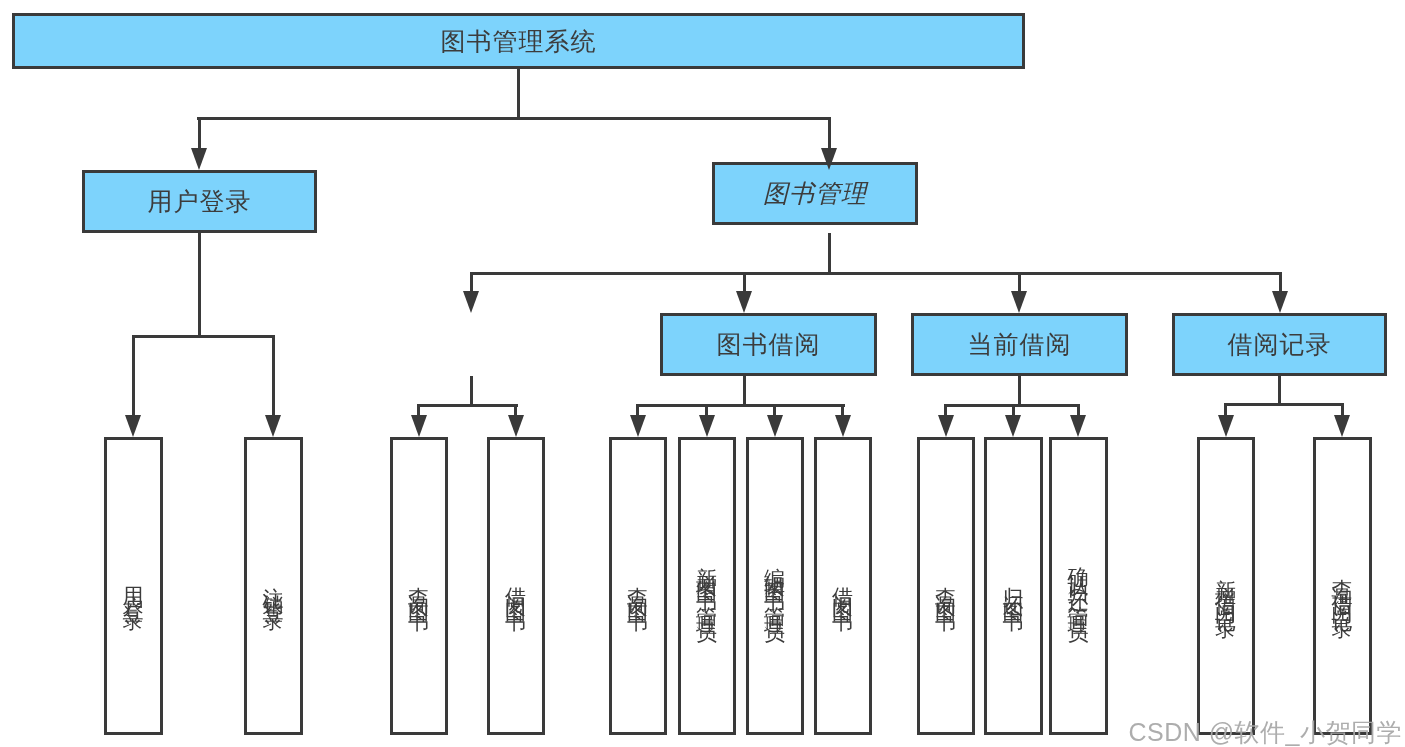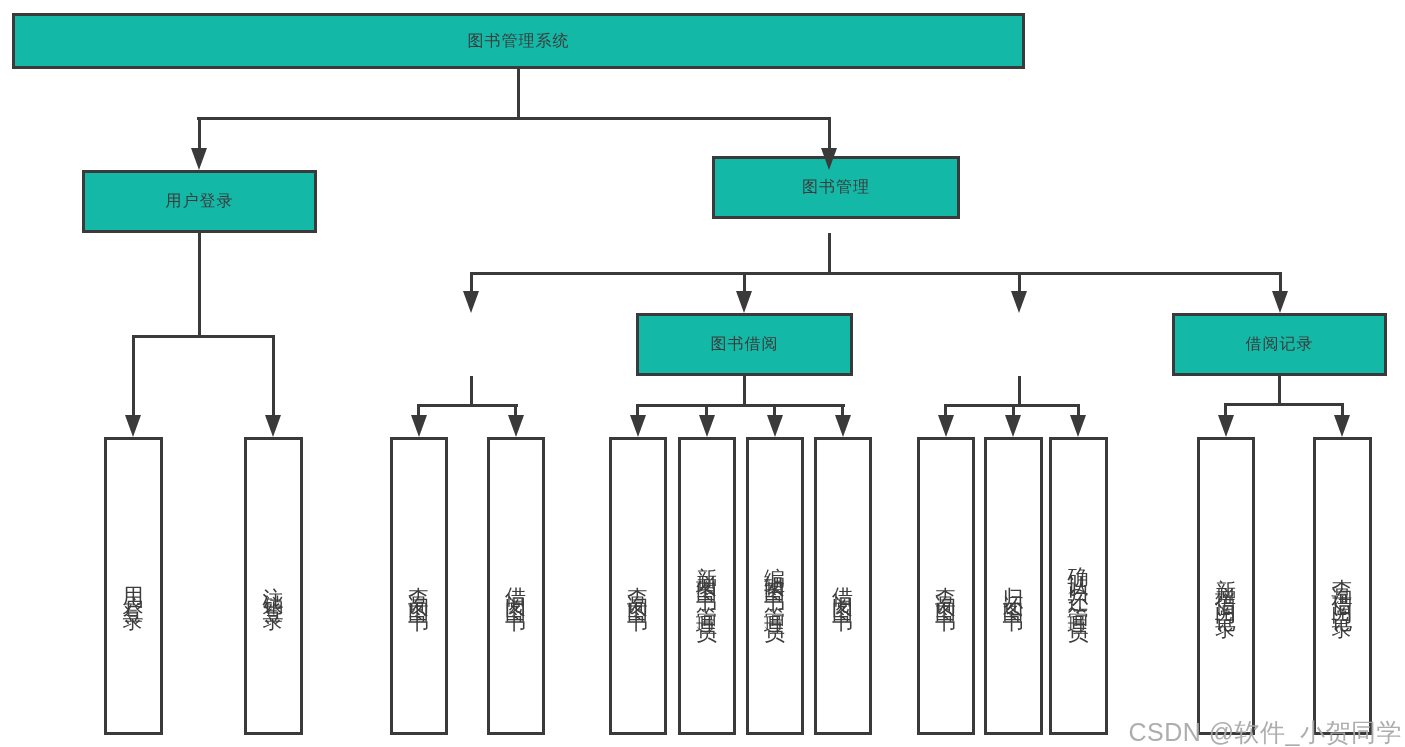--- a/index.html
+++ b/index.html
@@ -18,25 +18,25 @@
     height: 747px;
     background: var(--bg);
     overflow: hidden;
   }
 
   
   .box {
     position: absolute;
     box-sizing: border-box;
     border: 3px solid var(--line);
-    background: #14b8a6;
+    background: #7dd3fc;
     display: flex;
     align-items: center;
     justify-content: center;
-    font-size: 16px;
+    font-size: 25px;
     color: var(--text);
     letter-spacing: 1px;
     white-space: nowrap;
   }
 
   
   .leaf {
     position: absolute;
     box-sizing: border-box;
     border: 3px solid var(--line);
@@ -79,25 +79,26 @@
 </style>
 </head>
 <body>
 
 <div class="canvas">
 
   <div class="box" style="left:12px; top:13px; width:1013px; height:56px;">图书管理系统</div>
 
   <div class="box" style="left:82px; top:170px; width:235px; height:63px;">用户登录</div>
 
-  <div class="box" style="left:712px; top:156px; width:248px; height:63px;">图书管理</div>
+  <div class="box" style="left:712px; top:162px; width:206px; height:63px;font-style:italic;">图书管理</div>
 
 
-  <div class="box" style="left:636px; top:313px; width:217px; height:63px;">图书借阅</div>
+  <div class="box" style="left:660px; top:313px; width:217px; height:63px;">图书借阅</div>
 
+  <div class="box" style="left:911px; top:313px; width:217px; height:63px;">当前借阅</div>
 
   <div class="box" style="left:1172px; top:313px; width:215px; height:63px;">借阅记录</div>
 
   <div class="leaf" style="left:104px; width:59px;">用户登录</div>
   <div class="leaf" style="left:244px; width:59px;">注销登录</div>
 
   <div class="leaf" style="left:390px;">查询图书</div>
   <div class="leaf" style="left:487px;">借阅图书</div>
 
   <div class="leaf" style="left:609px;">查询图书</div>

